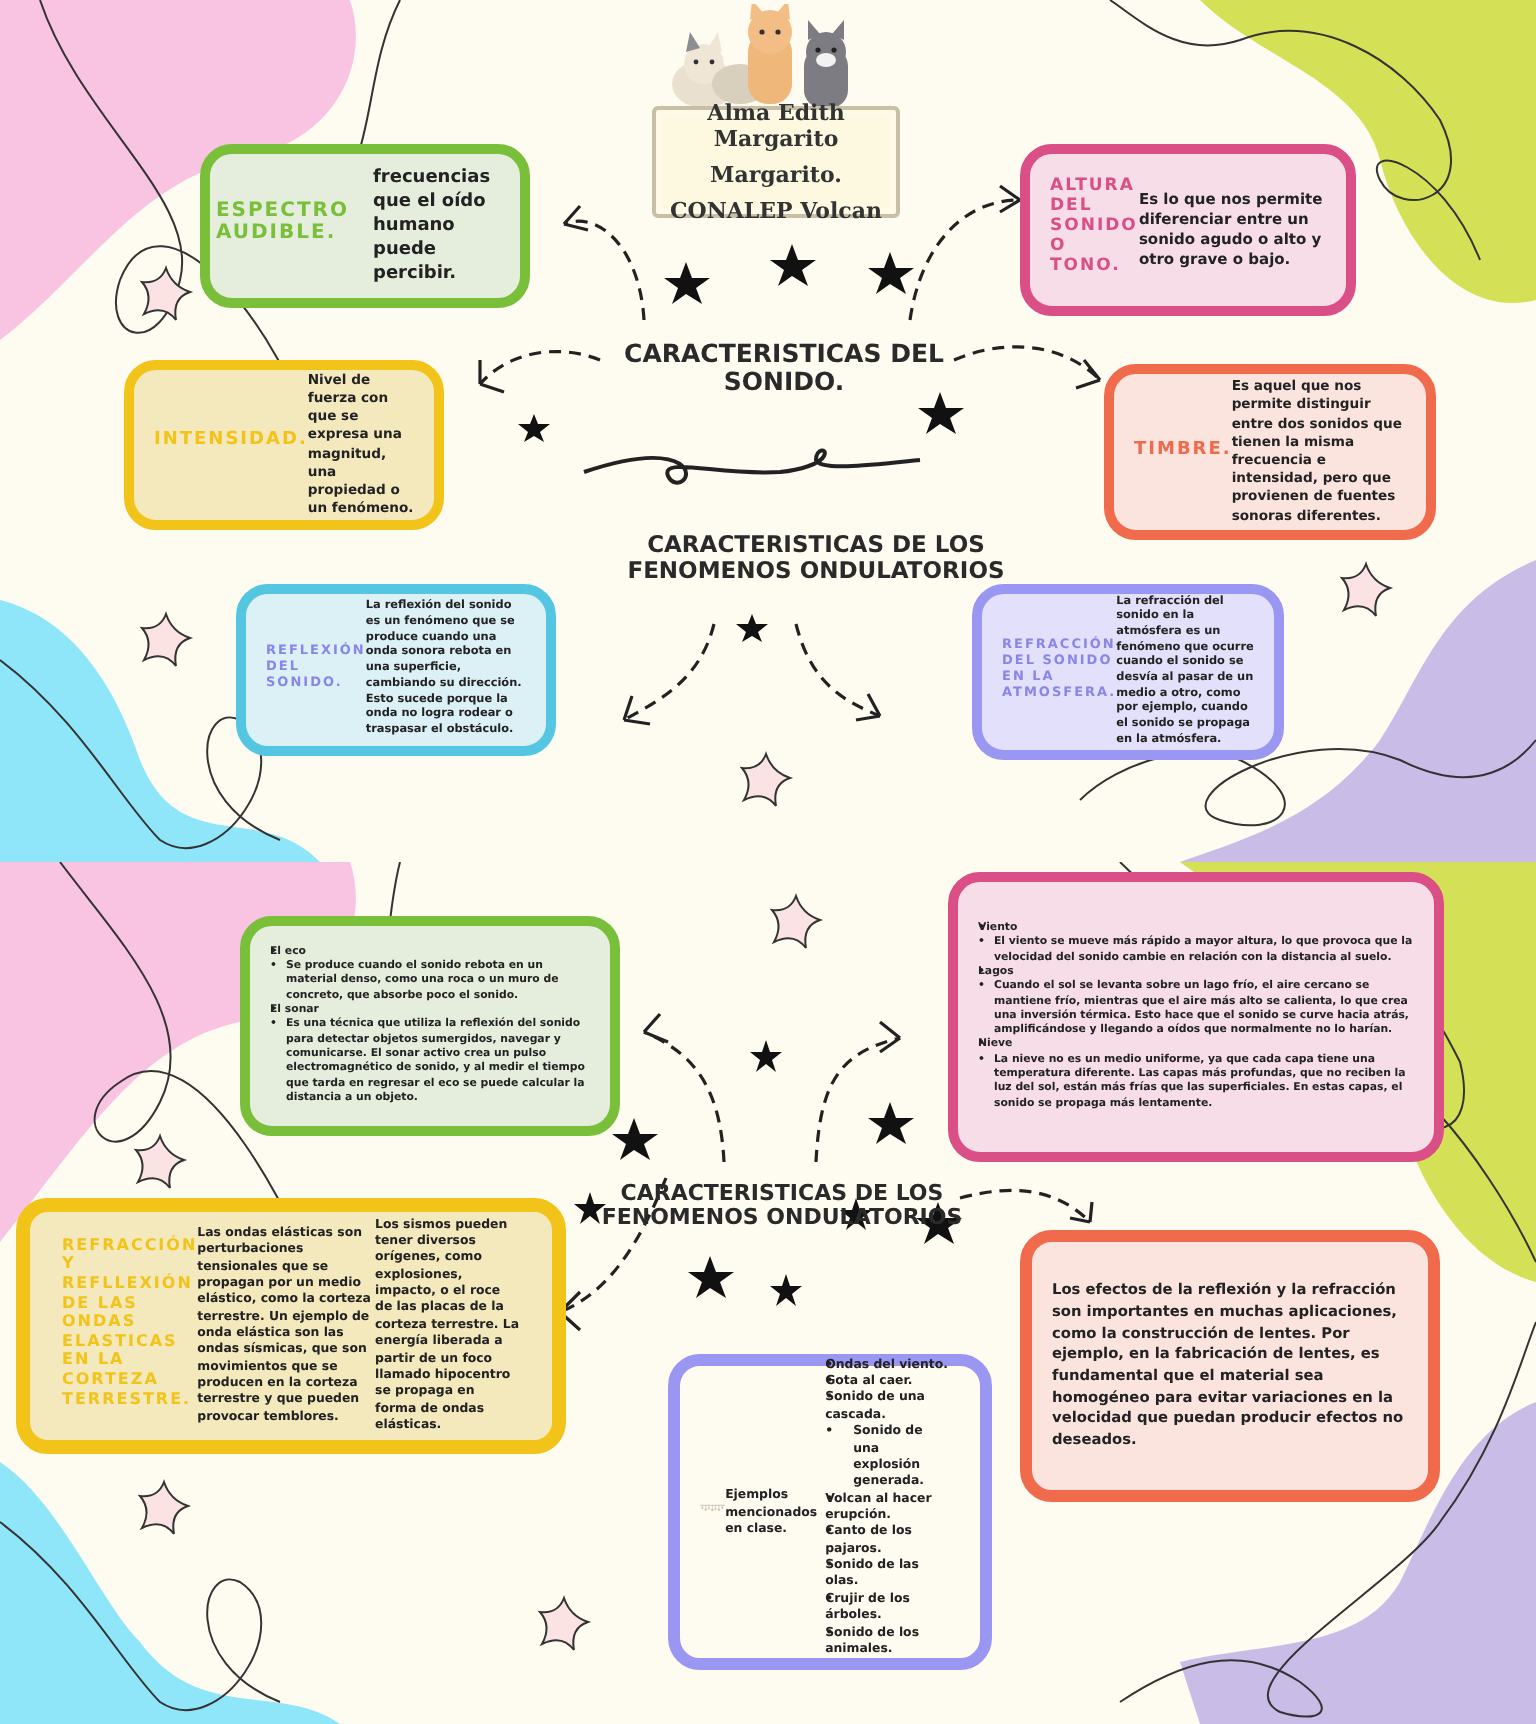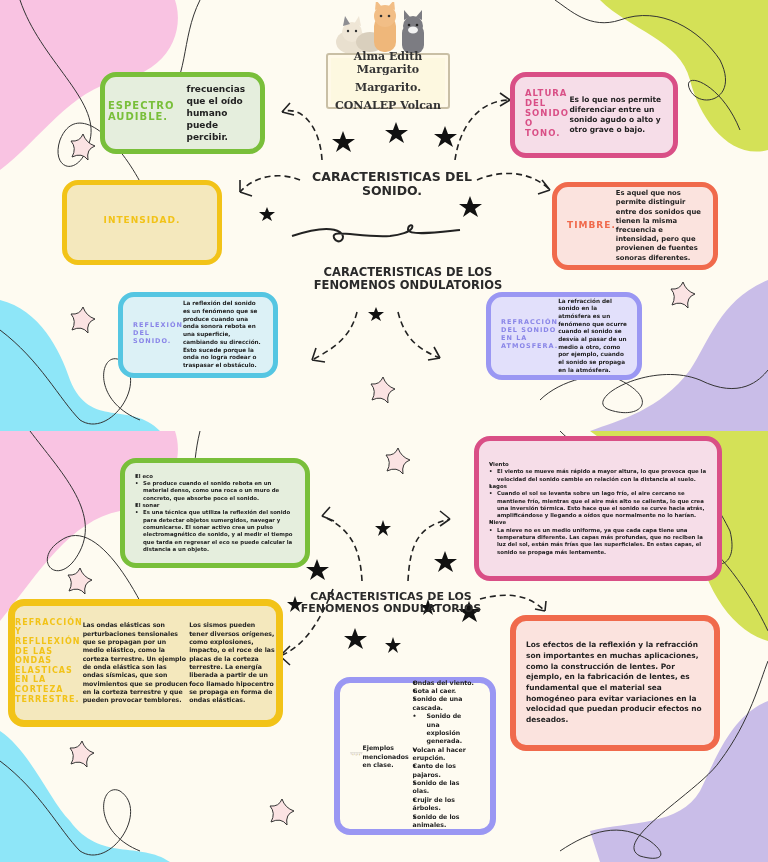--- a/index.html
+++ b/index.html
@@ -120,20 +120,21 @@
     <div class="txt" style="font-size:9px; padding:0 12px;">frecuencias que el oído humano puede percibir.</div>
   </div>
 
   <div class="box" style="left:510px; top:72px; width:168px; height:86px; border-color:#d94f86; background:#f6dde8;">
     <div class="ttl" style="color:#d94f86; font-size:8.5px;">ALTURA DEL SONIDO O TONO.</div>
     <div class="txt" style="font-size:7.5px;">Es lo que nos permite diferenciar entre un sonido agudo o alto y otro grave o bajo.</div>
   </div>
 
   <div class="box" style="left:62px; top:180px; width:160px; height:85px; border-color:#f2c318; background:#f4e8bd;">
     <div class="ttl" style="color:#f2c318; font-size:9px;">INTENSIDAD.</div>
+    <div class="txt" style="font-size:6.8px;">Nivel de fuerza con que se expresa una magnitud, una propiedad o un fenómeno.</div>
   </div>
 
   <div class="box" style="left:552px; top:182px; width:166px; height:88px; border-color:#f06a4c; background:#fbe3de;">
     <div class="ttl" style="color:#f06a4c; font-size:9px; margin-bottom:2px;">TIMBRE.</div>
     <div class="txt" style="font-size:6.8px;">Es aquel que nos permite distinguir entre dos sonidos que tienen la misma frecuencia e intensidad, pero que provienen de fuentes sonoras diferentes.</div>
   </div>
 
   <div class="box" style="left:118px; top:292px; width:160px; height:86px; border-color:#55c6e2; background:#dcf1f6;">
     <div class="ttl" style="color:#8a86e8; font-size:6.5px;">REFLEXIÓN DEL SONIDO.</div>
     <div class="txt" style="font-size:5.7px;">La reflexión del sonido es un fenómeno que se produce cuando una onda sonora rebota en una superficie, cambiando su dirección. Esto sucede porque la onda no logra rodear o traspasar el obstáculo.</div>
@@ -202,21 +203,21 @@
     <ul style="font-size:5.4px;">
       <li class="b">Viento</li>
       <li class="b" style="padding-left:8px;">El viento se mueve más rápido a mayor altura, lo que provoca que la velocidad del sonido cambie en relación con la distancia al suelo.</li>
       <li class="b">Lagos</li>
       <li class="b" style="padding-left:8px;">Cuando el sol se levanta sobre un lago frío, el aire cercano se mantiene frío, mientras que el aire más alto se calienta, lo que crea una inversión térmica. Esto hace que el sonido se curve hacia atrás, amplificándose y llegando a oídos que normalmente no lo harían.</li>
       <li class="b">Nieve</li>
       <li class="b" style="padding-left:8px;">La nieve no es un medio uniforme, ya que cada capa tiene una temperatura diferente. Las capas más profundas, que no reciben la luz del sol, están más frías que las superficiales. En estas capas, el sonido se propaga más lentamente.</li>
     </ul>
   </div>
 
-  <div class="box" style="left:8px; top:168px; width:275px; height:128px; border-color:#f2c318; background:#f4e8bd; border-width:7px; padding:6px 0;">
+  <div class="box" style="left:8px; top:168px; width:275px; height:128px; border-color:#f2c318; background:#f4e8bd; border-width:7px; padding:6px 16px;">
     <div class="ttl" style="color:#f2c318; font-size:8px; line-height:1.2; margin-bottom:4px;">REFRACCIÓN Y REFLLEXIÓN DE LAS ONDAS ELASTICAS EN LA CORTEZA TERRESTRE.</div>
     <div class="txt" style="font-size:6.2px;">Las ondas elásticas son perturbaciones tensionales que se propagan por un medio elástico, como la corteza terrestre. Un ejemplo de onda elástica son las ondas sísmicas, que son movimientos que se producen en la corteza terrestre y que pueden provocar temblores.</div>
     <div class="txt" style="font-size:6.2px;">Los sismos pueden tener diversos orígenes, como explosiones, impacto, o el roce de las placas de la corteza terrestre. La energía liberada a partir de un foco llamado hipocentro se propaga en forma de ondas elásticas.</div>
   </div>
 
   <div class="box" style="left:510px; top:184px; width:210px; height:136px; border-color:#f06a4c; background:#fbe3de; border-width:6px;">
     <div class="txt" style="font-size:7.4px; line-height:1.45;">Los efectos de la reflexión y la refracción son importantes en muchas aplicaciones, como la construcción de lentes. Por ejemplo, en la fabricación de lentes, es fundamental que el material sea homogéneo para evitar variaciones en la velocidad que puedan producir efectos no deseados.</div>
   </div>
 
   <div class="box" style="left:334px; top:246px; width:162px; height:158px; border-color:#9a97f3; background:#fefbf1; border-width:6px; justify-content:flex-start; padding-top:4px;">

